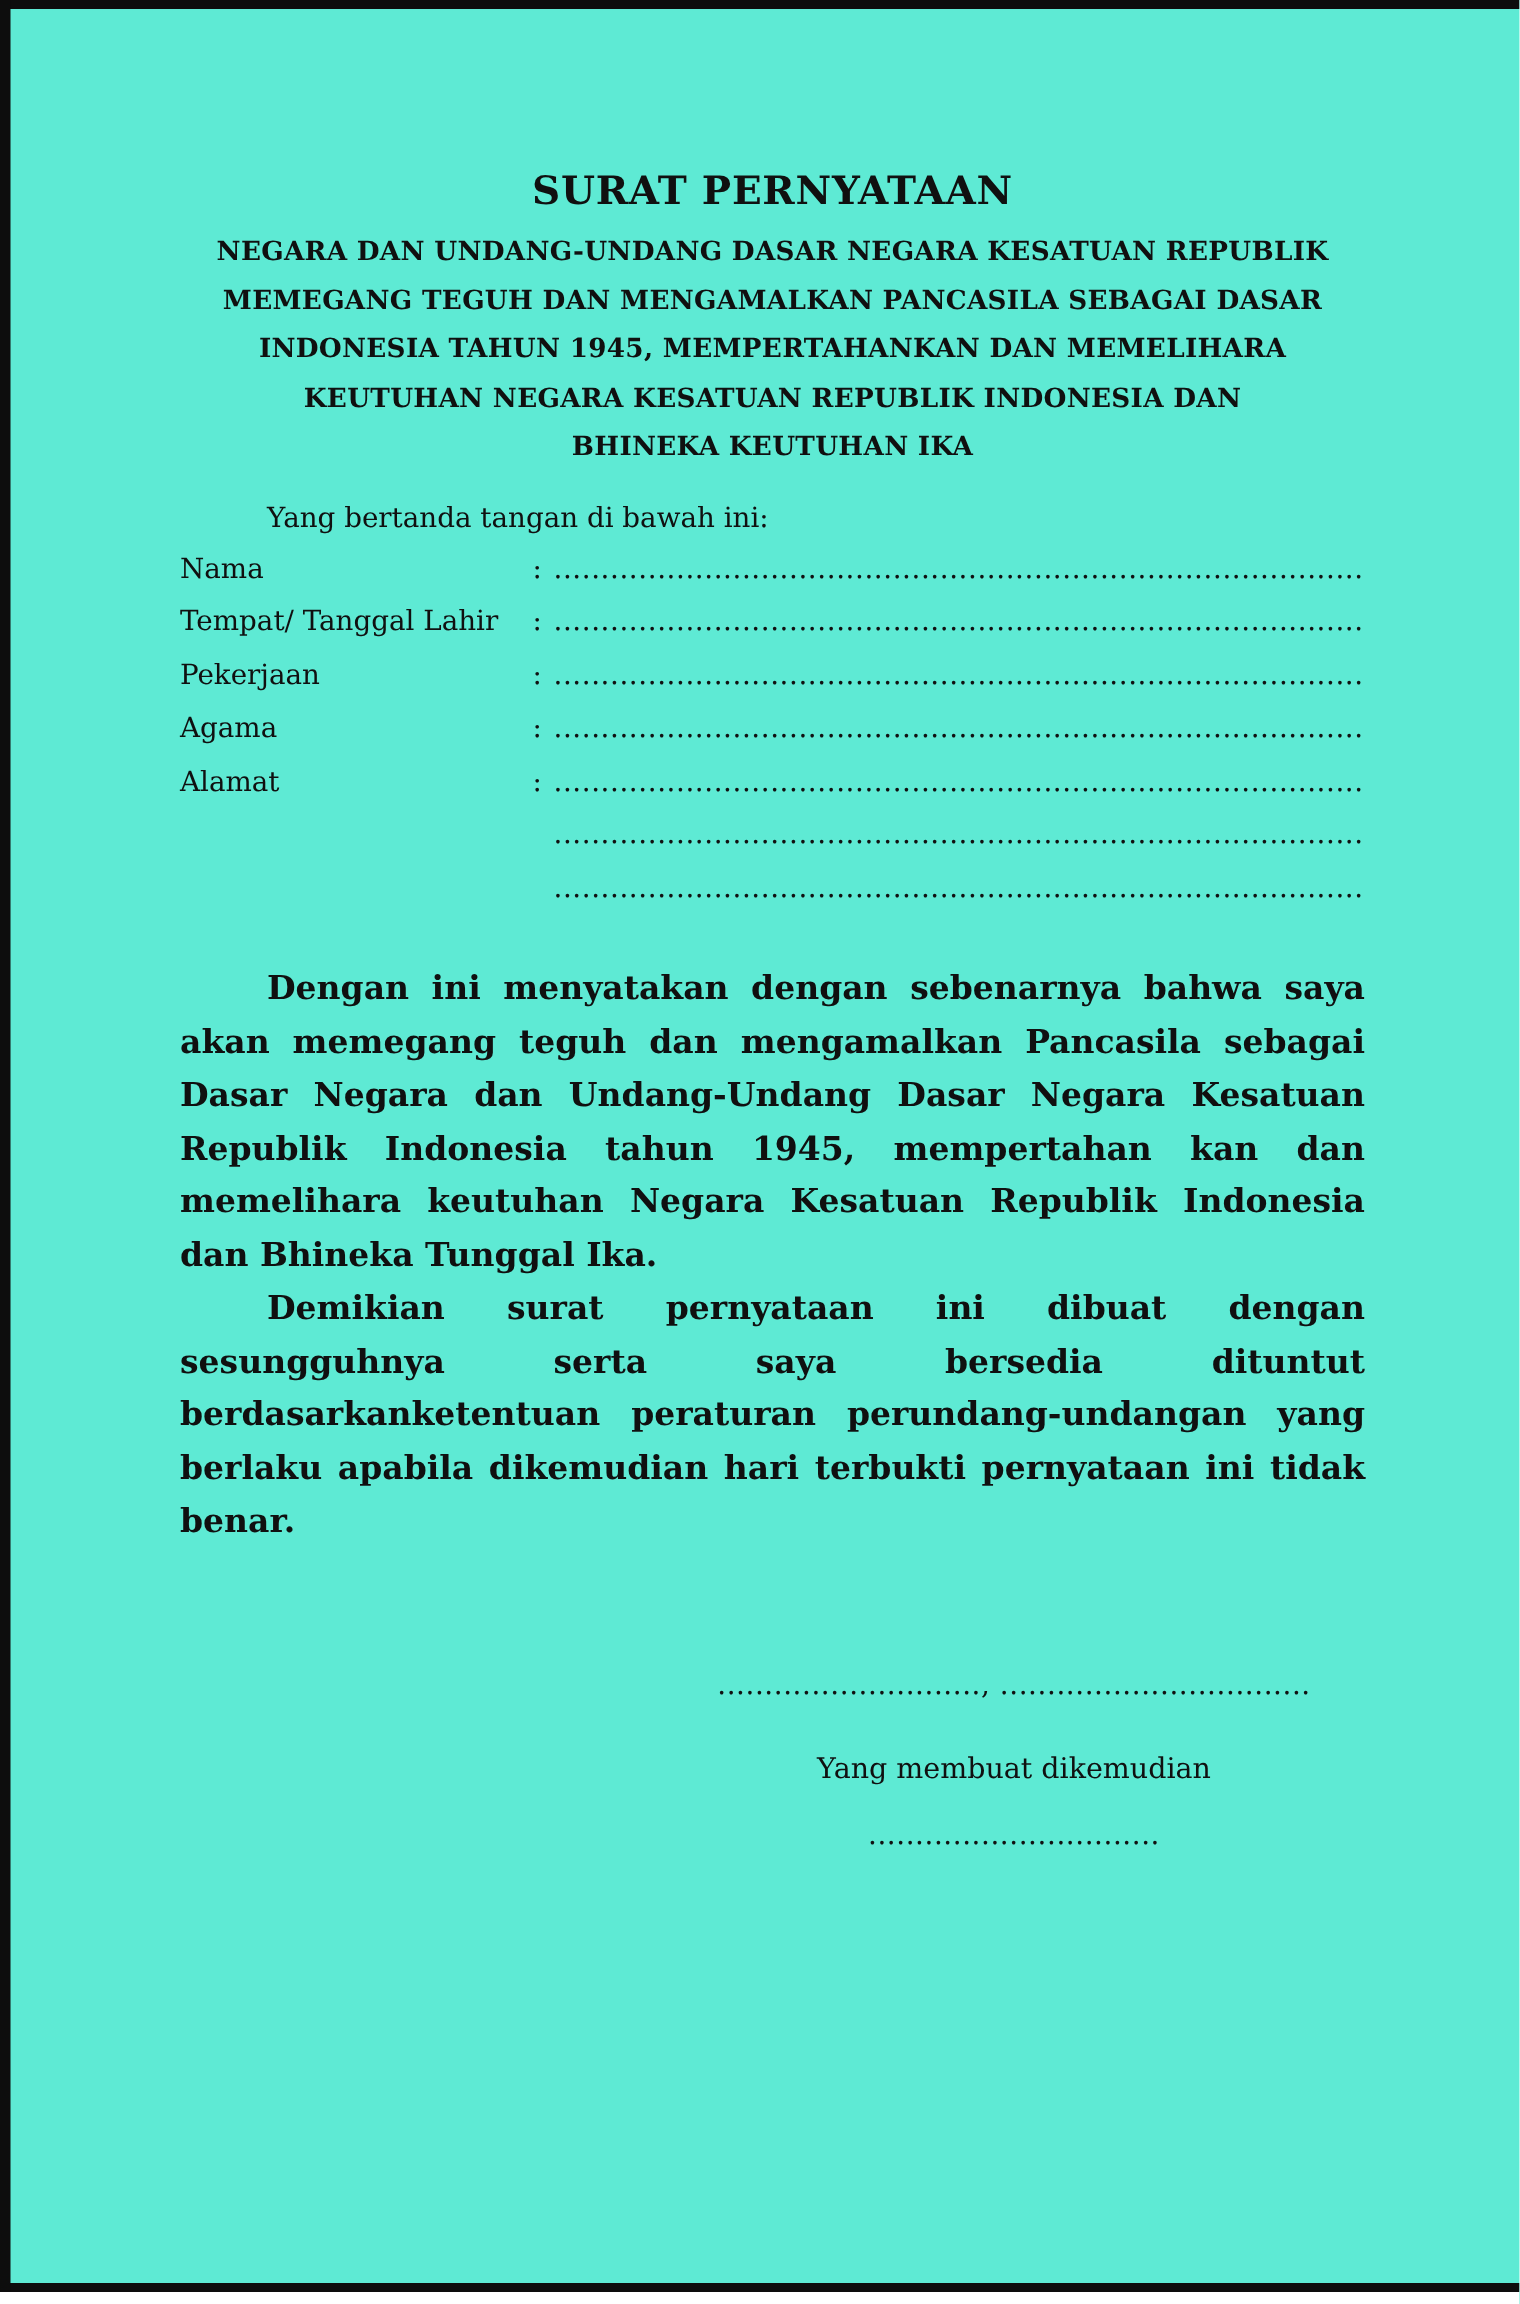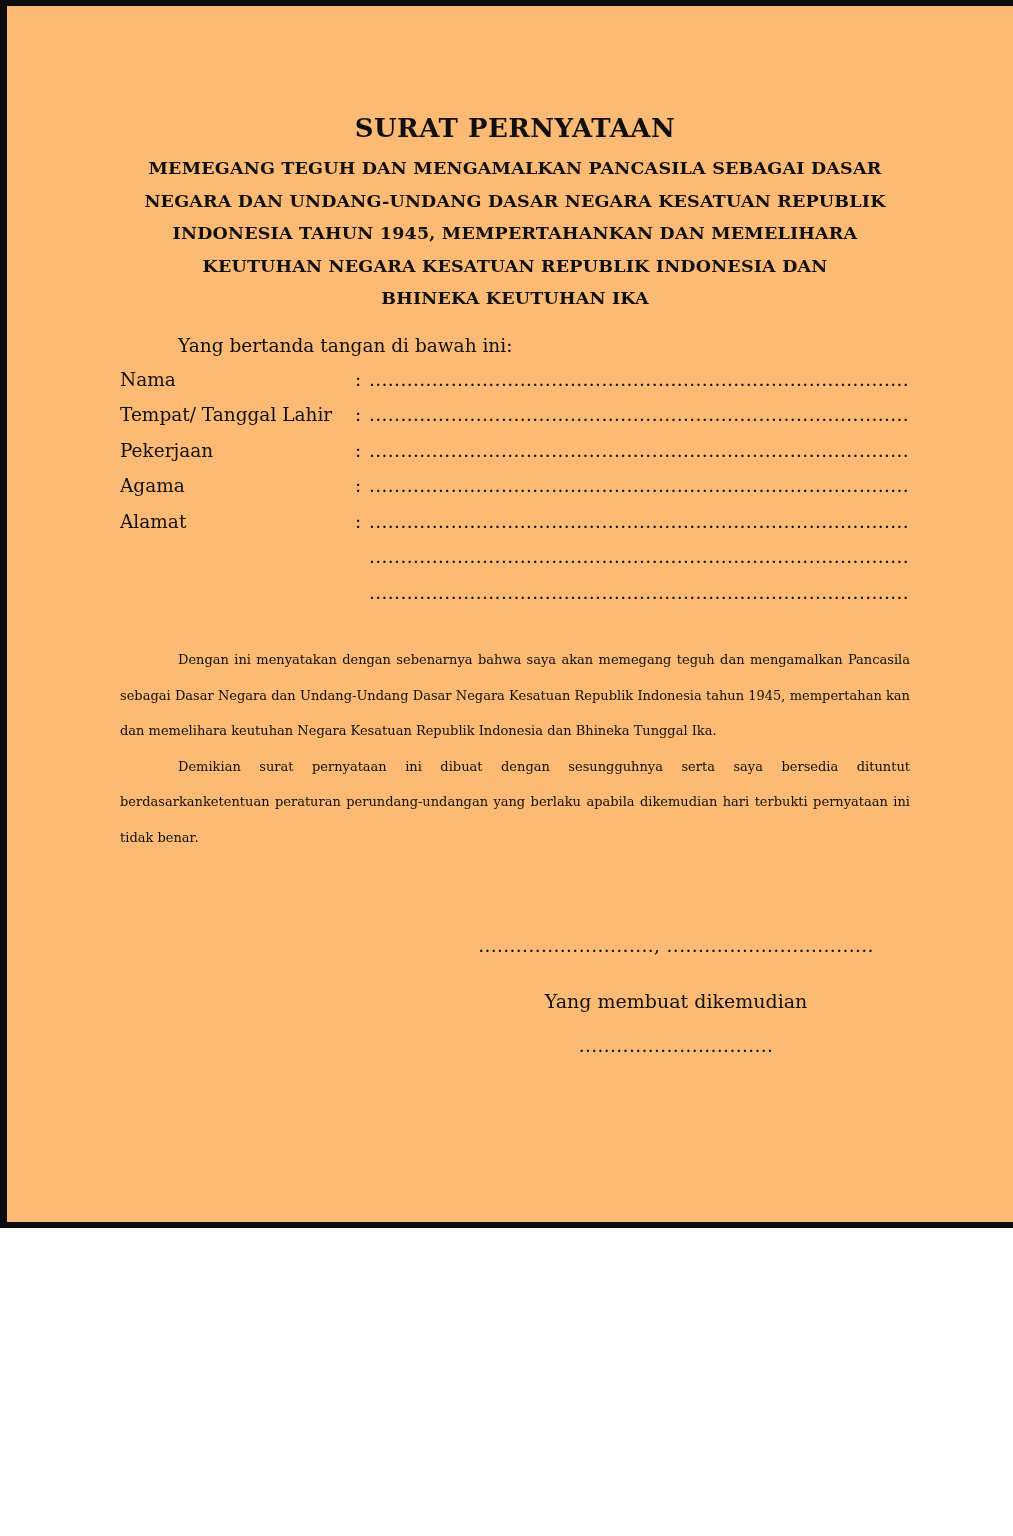--- a/index.html
+++ b/index.html
@@ -1,20 +1,20 @@
 <!DOCTYPE html>
 <html><head>
 <meta charset="utf-8">
 <style>
   html, body { margin: 0; padding: 0; background: #ffffff; }
   .page {
     position: relative;
     width: 1013px;
-    height: 1228px;
-    background: #fdba74;
+    height: 1528px;
+    background: #5eead4;
     border-left: 7px solid #0d0d0d;
     border-top: 6px solid #0d0d0d;
     border-bottom: 6px solid #0d0d0d;
     box-sizing: border-box;
     overflow: hidden;
     font-family: "DejaVu Serif", serif;
     color: #101010;
   }
   .content {
     position: relative;
@@ -55,24 +55,25 @@
   .flabel { flex: 0 0 235px; }
   .fcolon { flex: 0 0 14px; }
   .fdots {
     flex: 1 1 auto;
     overflow: hidden;
     letter-spacing: 0.4px;
   }
   .paragraphs { margin-top: 25px; }
   .para {
     margin: 0;
-    font-size: 13px;
+    font-size: 22px;
     line-height: 35.5px;
     text-align: justify;
     text-indent: 58px;
+    font-weight: bold;
   }
   .para + .para { margin-top: 0; }
   .signing {
     margin-left: 335px;   
     width: 442px;
     margin-top: 80px;
   }
   .place-date {
     font-size: 18.5px;
     text-align: center;
@@ -106,22 +107,22 @@
 </style>
 </head>
 <body>
 
 <div class="page">
   <div class="content">
 
     <h1 class="title">SURAT PERNYATAAN</h1>
 
     <div class="subtitle">
+      <div class="subtitle-line">NEGARA DAN UNDANG-UNDANG DASAR NEGARA KESATUAN REPUBLIK</div>
       <div class="subtitle-line">MEMEGANG TEGUH DAN MENGAMALKAN PANCASILA SEBAGAI DASAR</div>
-      <div class="subtitle-line">NEGARA DAN UNDANG-UNDANG DASAR NEGARA KESATUAN REPUBLIK</div>
       <div class="subtitle-line">INDONESIA TAHUN 1945, MEMPERTAHANKAN DAN MEMELIHARA</div>
       <div class="subtitle-line">KEUTUHAN NEGARA KESATUAN REPUBLIK INDONESIA DAN</div>
       <div class="subtitle-line">BHINEKA KEUTUHAN IKA</div>
     </div>
 
     <p class="intro">Yang bertanda tangan di bawah ini:</p>
 
     <div class="form">
       <div class="frow">
         <span class="flabel">Nama</span>

